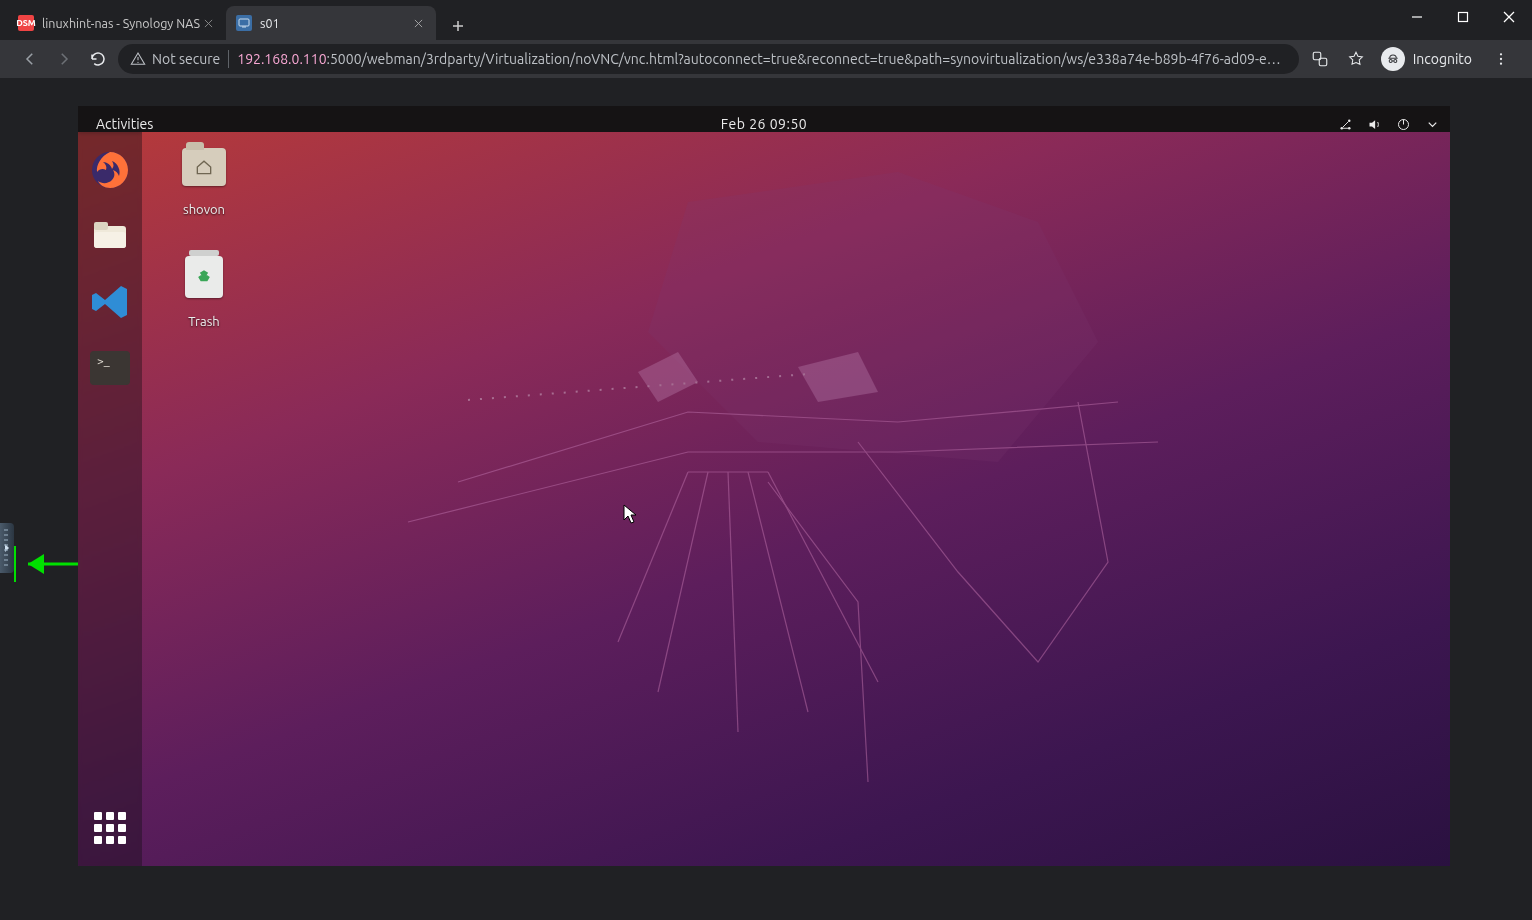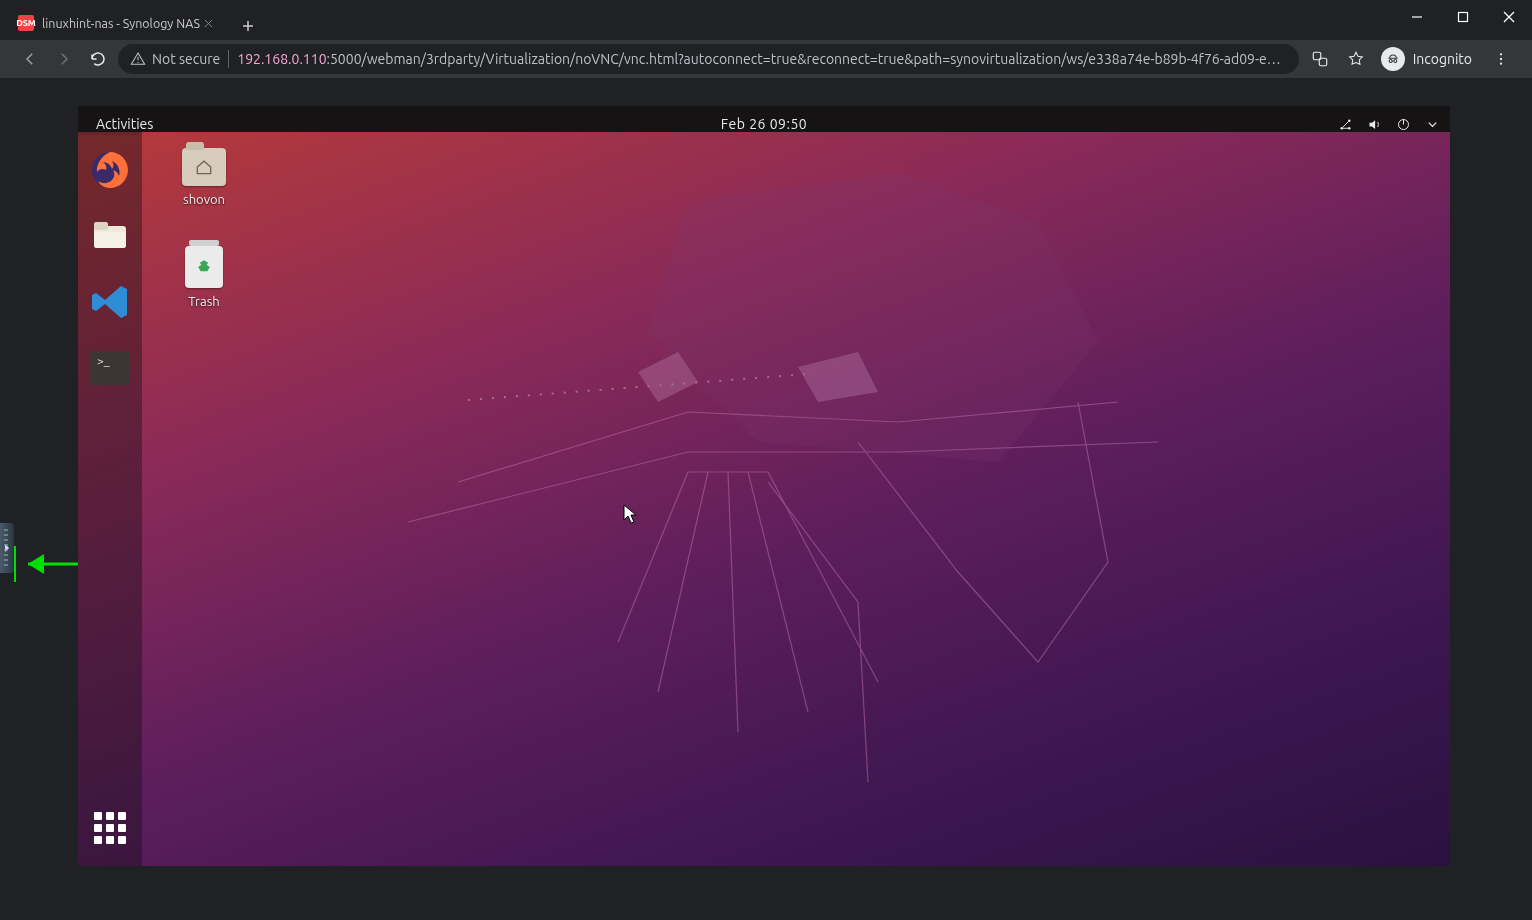--- a/index.html
+++ b/index.html
@@ -57,21 +57,21 @@
 
 .dock { position:absolute; left:0; top:0; width:64px; height:734px; background:rgba(20,15,20,.4); backdrop-filter:blur(2px); display:flex; flex-direction:column; align-items:center; padding-top:14px; gap:18px; }
 .dock-app { width:48px; height:48px; border-radius:8px; display:flex; align-items:center; justify-content:center; }
 .dock-sep { flex:1; }
 .apps-btn { width:40px; height:40px; display:flex; align-items:center; justify-content:center; margin-bottom:18px; }
 .apps-grid { display:grid; grid-template-columns:repeat(3,8px); grid-template-rows:repeat(3,8px); gap:4px; }
 .apps-grid span { width:8px; height:8px; background:#fff; border-radius:1px; }
 
 
 .dicons { position:absolute; left:86px; top:16px; display:flex; flex-direction:column; gap:40px; }
-.dicon { width:80px; display:flex; flex-direction:column; align-items:center; gap:6px; color:#eee; font-size:13px; text-shadow:0 1px 2px rgba(0,0,0,.8); }
+.dicon { width:80px; display:flex; flex-direction:column; align-items:center; gap:16px; color:#eee; font-size:13px; text-shadow:0 1px 2px rgba(0,0,0,.8); }
 .dicon .folder { width:44px; height:38px; background:#d6cdbc; border-radius:4px; position:relative; box-shadow:0 1px 2px rgba(0,0,0,.4); }
 .dicon .folder::before { content:""; position:absolute; top:-6px; left:4px; width:18px; height:8px; background:#c8bfab; border-radius:3px 3px 0 0; }
 .dicon .folder .home { position:absolute; inset:0; display:flex; align-items:center; justify-content:center; color:#6f6652; }
 .dicon .trash { width:38px; height:42px; background:#eaebea; border-radius:4px; position:relative; box-shadow:0 1px 2px rgba(0,0,0,.4); }
 .dicon .trash::before { content:""; position:absolute; top:-6px; left:4px; right:4px; height:6px; background:#cfd0cf; border-radius:2px; }
 .dicon .trash .recyc { position:absolute; inset:0; display:flex; align-items:center; justify-content:center; }
 
 
 .cursor { position:absolute; left:545px; top:372px; }
 
@@ -105,20 +105,35 @@
 </div>
 
 <div class="tabstrip">
   <div class="tab inactive">
     <div class="favicon" style="background:#ef4444;color:#fff">DSM</div>
     <div class="tab-title">linuxhint-nas - Synology NAS</div>
     <div class="tab-close">
         <svg width="9" height="9" viewBox="0 0 10 10">
           <line x1="1" y1="1" x2="9" y2="9" stroke="#bbb"></line>
           <line x1="9" y1="1" x2="1" y2="9" stroke="#bbb"></line>
+        </svg>
+      </div>
+  </div>
+  <div class="tab active">
+    <div class="favicon" style="background:#3b6ea5">
+      <svg width="12" height="10" viewBox="0 0 12 10">
+          <rect x="1" y="1" width="10" height="7" rx="1" fill="none" stroke="#cde" stroke-width="1"></rect>
+          <line x1="4" y1="9" x2="8" y2="9" stroke="#cde"></line>
+        </svg>
+    </div>
+    <div class="tab-title">s01</div>
+    <div class="tab-close">
+        <svg width="9" height="9" viewBox="0 0 10 10">
+          <line x1="1" y1="1" x2="9" y2="9" stroke="#ddd"></line>
+          <line x1="9" y1="1" x2="1" y2="9" stroke="#ddd"></line>
         </svg>
       </div>
   </div>
   <div class="newtab">
       <svg width="14" height="14" viewBox="0 0 14 14">
         <line x1="7" y1="2" x2="7" y2="12" stroke="#ccc" stroke-width="1.5"></line>
         <line x1="2" y1="7" x2="12" y2="7" stroke="#ccc" stroke-width="1.5"></line>
       </svg>
     </div>
 </div>

